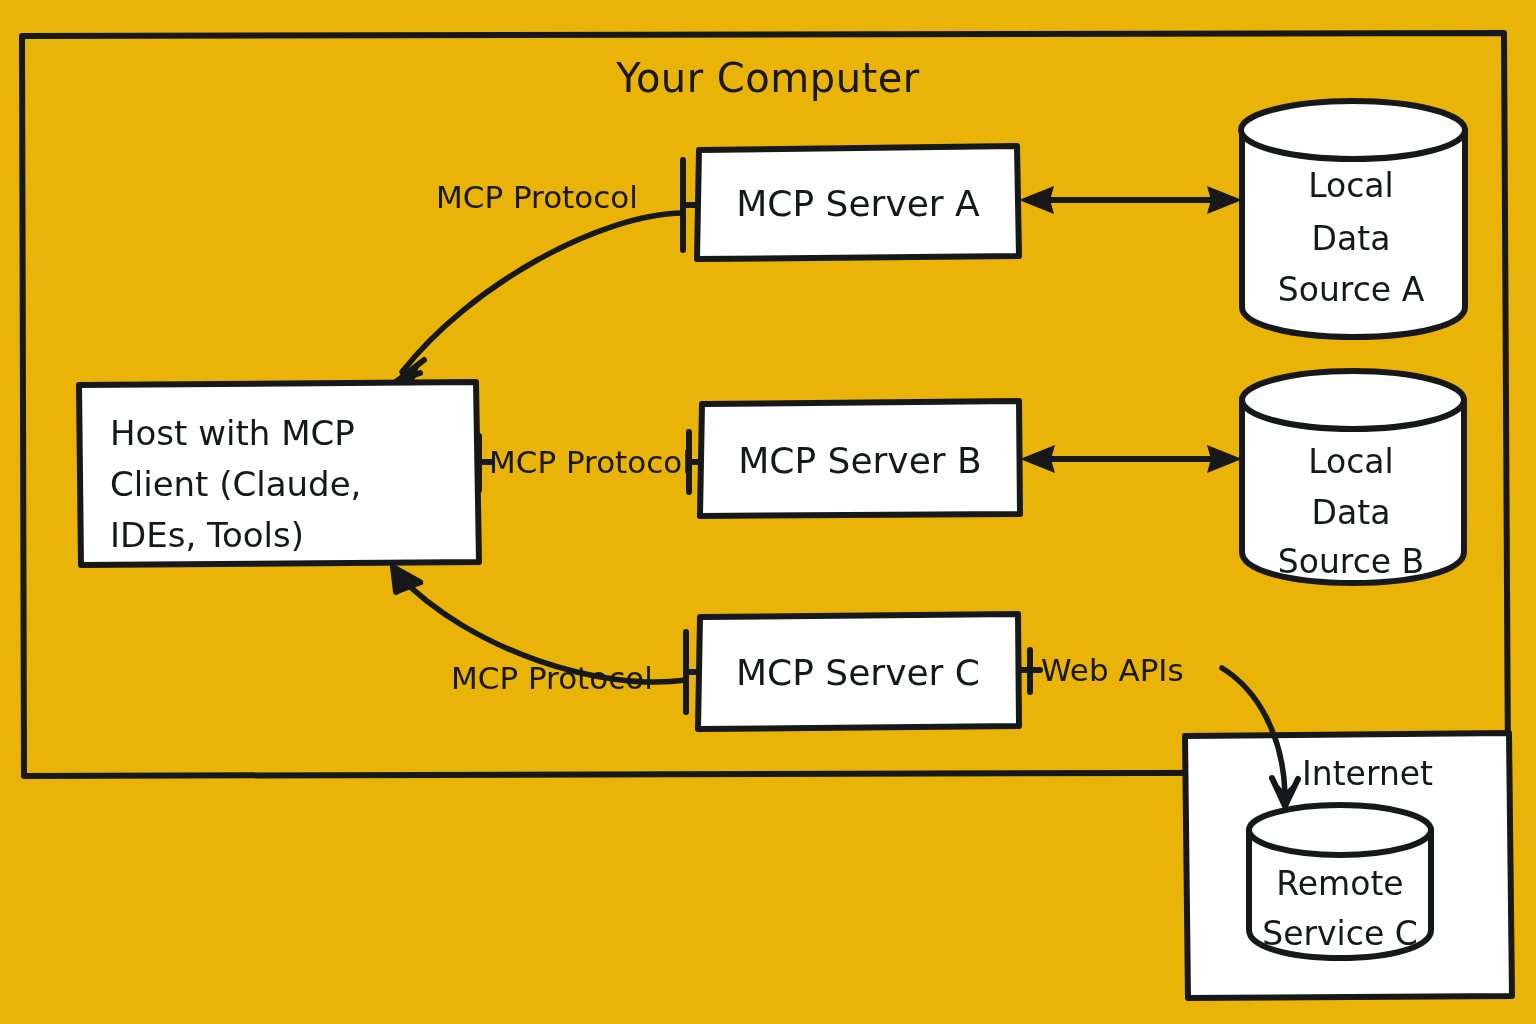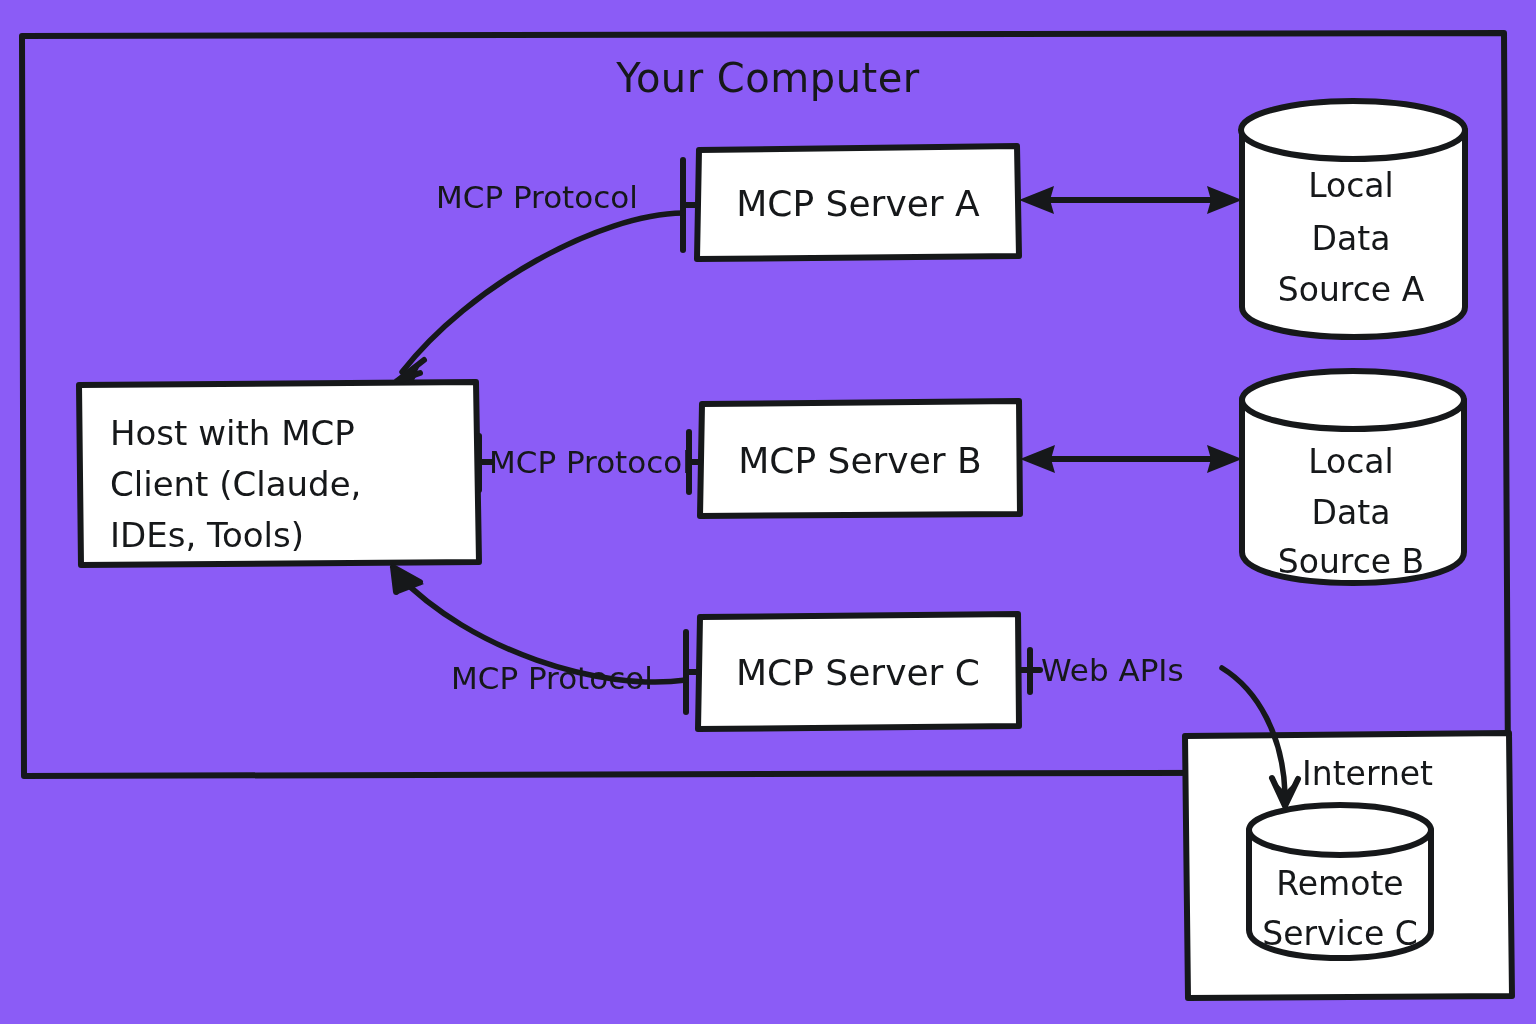--- a/index.html
+++ b/index.html
@@ -4,21 +4,21 @@
 <style>
   html, body {
     margin: 0;
     padding: 0;
     background: #ffffff;
   }
   #canvas {
     position: relative;
     width: 1536px;
     height: 1024px;
-    background: #8b5cf6;
+    background: #eab308;
     overflow: hidden;
     font-family: "DejaVu Sans", sans-serif;
   }
   svg#diagram {
     position: absolute;
     top: 0;
     left: 0;
     width: 1536px;
     height: 1024px;
   }

